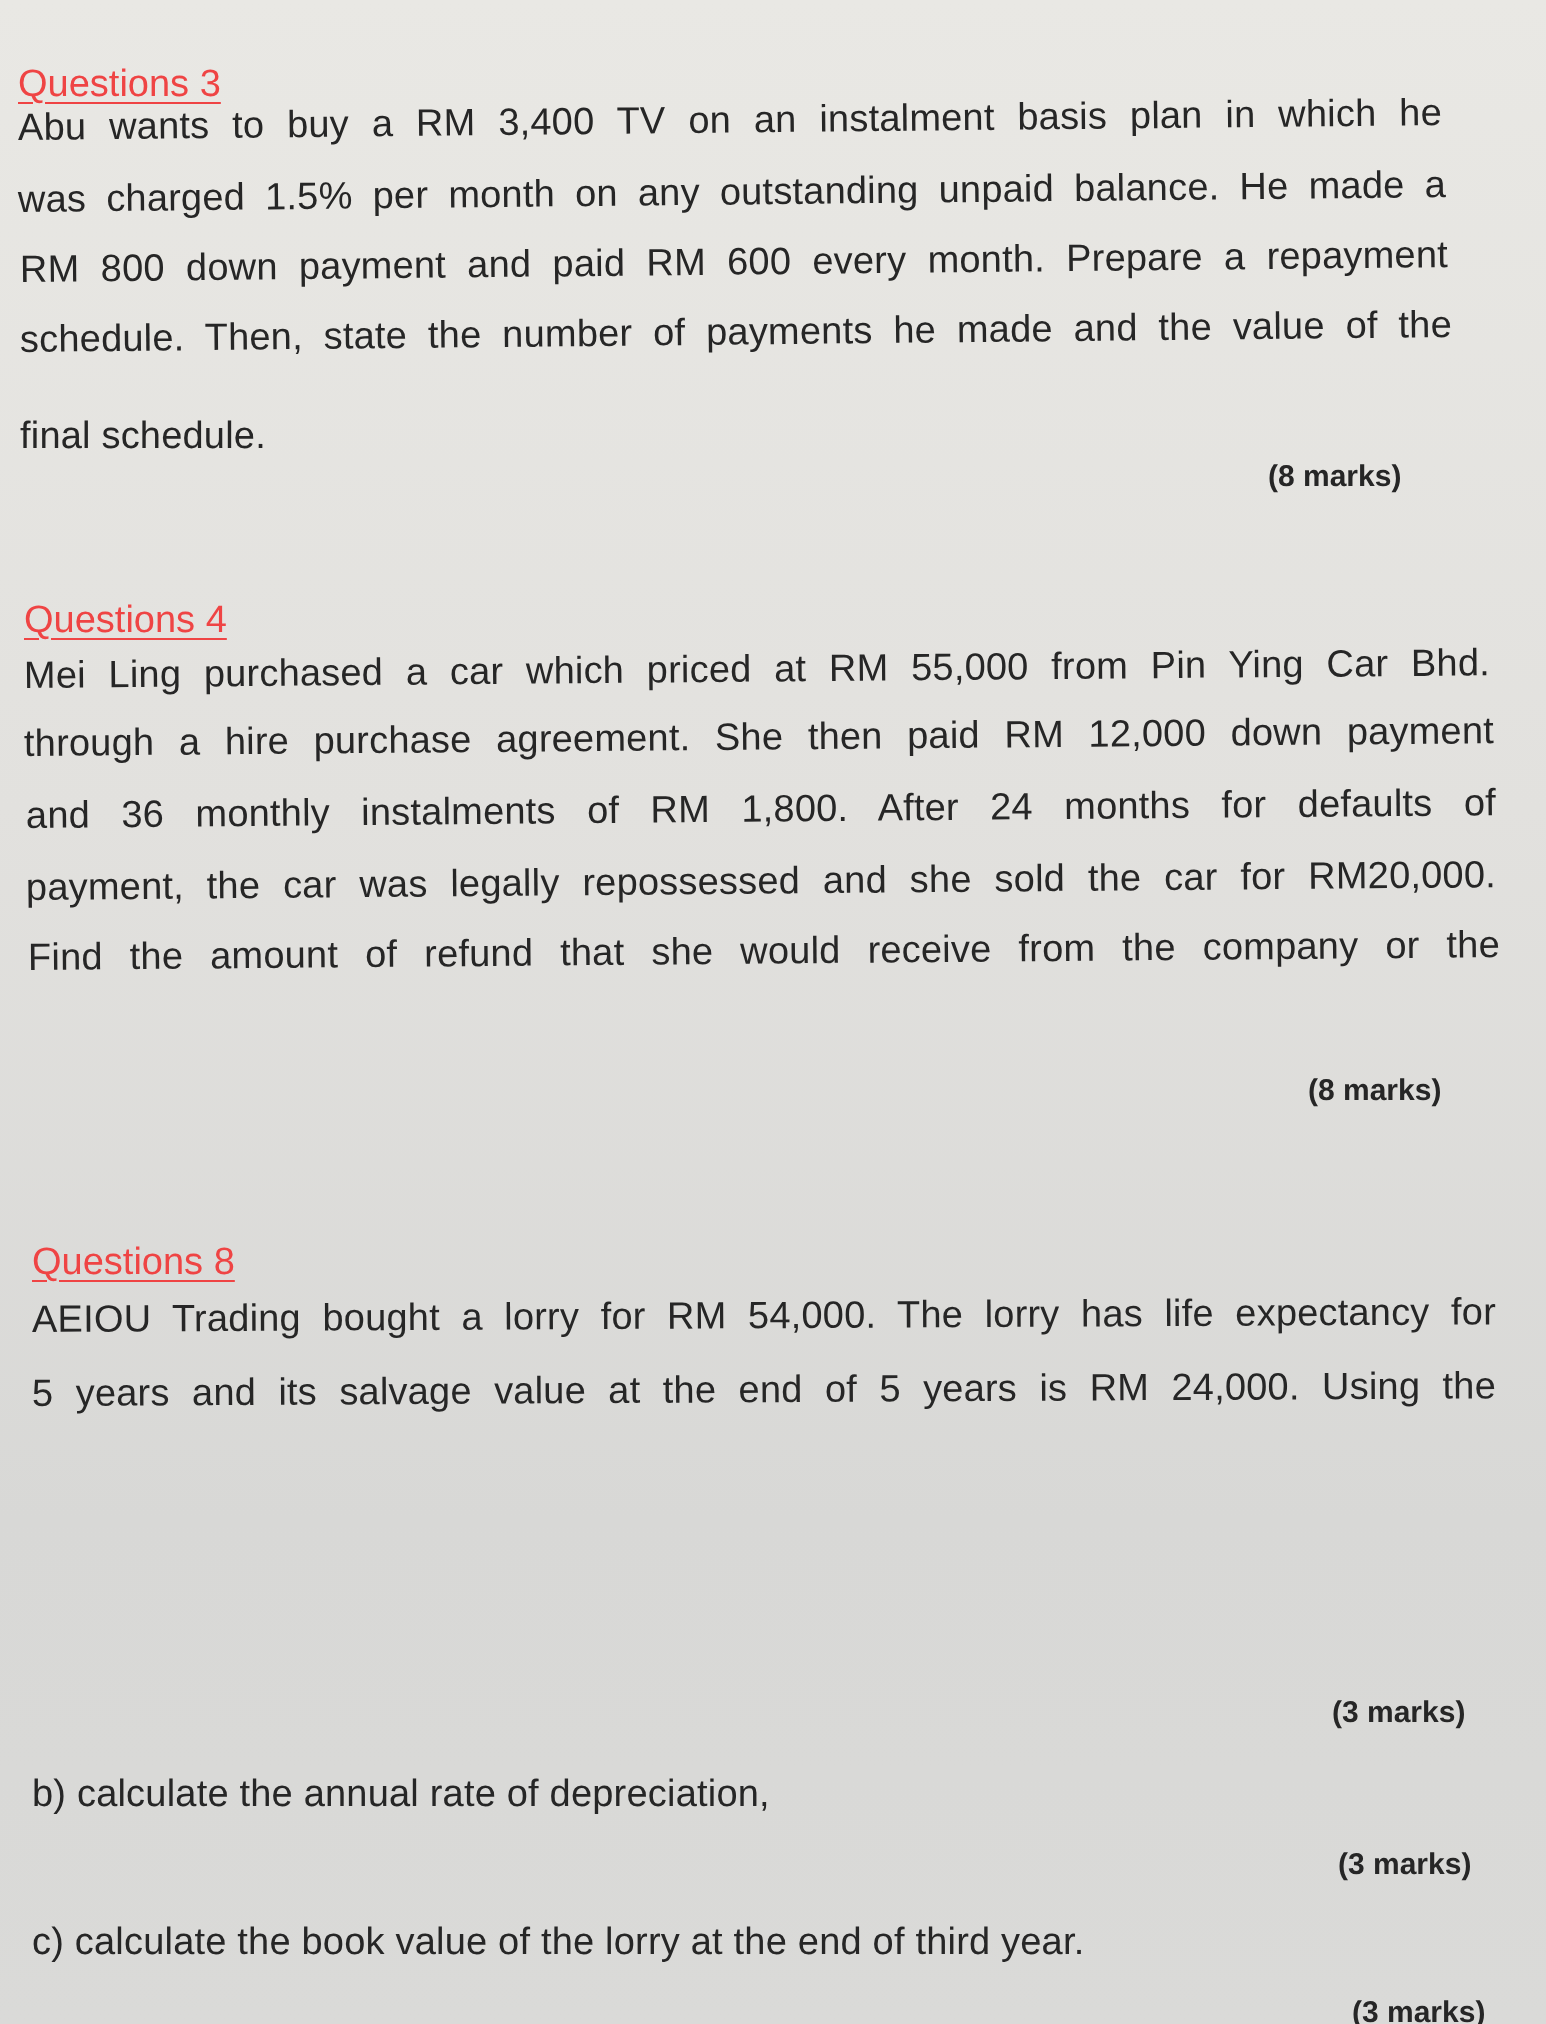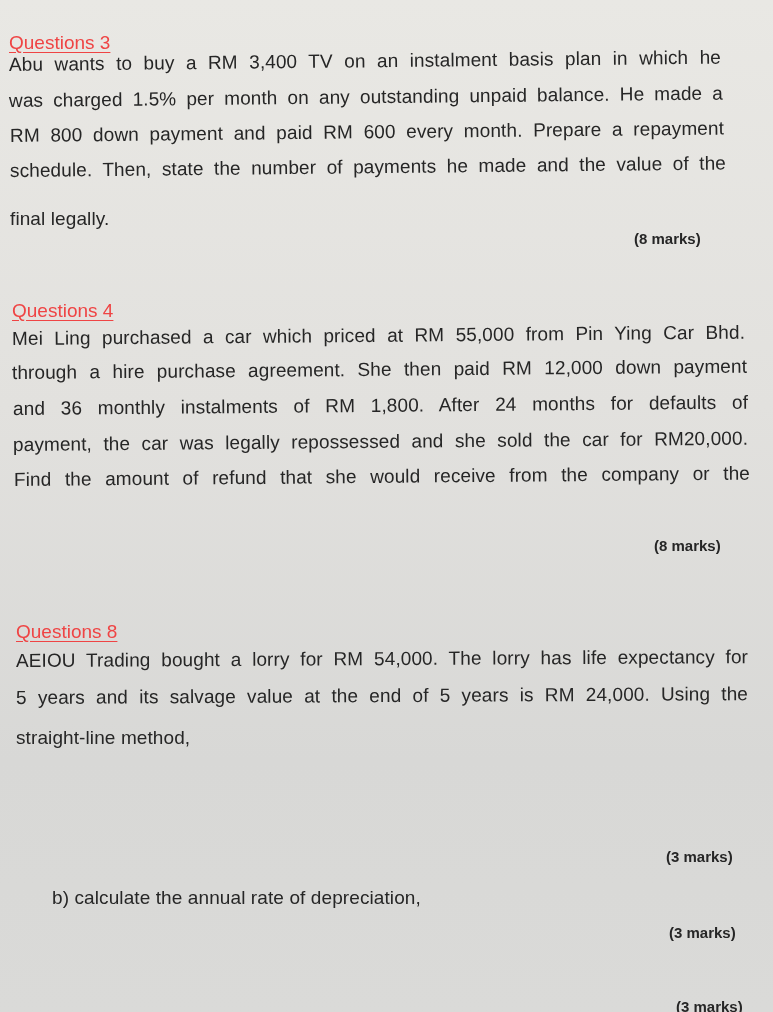--- a/index.html
+++ b/index.html
@@ -35,36 +35,36 @@
 </head>
 <body>
 
 <div class="page">
 
   <div class="heading" style="left:9px; top:32px;">Questions 3</div>
   <div class="line just" style="left:9px; top:54px; width:712px; transform:rotate(-0.6deg);">Abu wants to buy a RM 3,400 TV on an instalment basis plan in which he</div>
   <div class="line just" style="left:9px; top:90px; width:714px; transform:rotate(-0.6deg);">was charged 1.5% per month on any outstanding unpaid balance. He made a</div>
   <div class="line just" style="left:10px; top:125px; width:714px; transform:rotate(-0.6deg);">RM 800 down payment and paid RM 600 every month. Prepare a repayment</div>
   <div class="line just" style="left:10px; top:160px; width:716px; transform:rotate(-0.6deg);">schedule. Then, state the number of payments he made and the value of the</div>
-  <div class="line" style="left:10px; top:208px;">final legally.</div>
+  <div class="line" style="left:10px; top:208px;">final schedule.</div>
   <div class="marks" style="left:634px; top:230px;">(8 marks)</div>
 
   <div class="heading" style="left:12px; top:300px;">Questions 4</div>
   <div class="line just" style="left:12px; top:328px; width:733px; transform:rotate(-0.5deg);">Mei Ling purchased a car which priced at RM 55,000 from Pin Ying Car Bhd.</div>
   <div class="line just" style="left:12px; top:362px; width:735px; transform:rotate(-0.5deg);">through a hire purchase agreement. She then paid RM 12,000 down payment</div>
   <div class="line just" style="left:13px; top:398px; width:735px; transform:rotate(-0.5deg);">and 36 monthly instalments of RM 1,800. After 24 months for defaults of</div>
   <div class="line just" style="left:13px; top:434px; width:735px; transform:rotate(-0.5deg);">payment, the car was legally repossessed and she sold the car for RM20,000.</div>
   <div class="line just" style="left:14px; top:469px; width:736px; transform:rotate(-0.5deg);">Find the amount of refund that she would receive from the company or the</div>
   <div class="marks" style="left:654px; top:537px;">(8 marks)</div>
 
   <div class="heading" style="left:16px; top:621px;">Questions 8</div>
   <div class="line just" style="left:16px; top:650px; width:732px; transform:rotate(-0.3deg);">AEIOU Trading bought a lorry for RM 54,000. The lorry has life expectancy for</div>
   <div class="line just" style="left:16px; top:687px; width:732px; transform:rotate(-0.3deg);">5 years and its salvage value at the end of 5 years is RM 24,000. Using the</div>
-  <div class="line" style="left:16px; top:727px;">straight-line method,</div>
 
   <div class="marks" style="left:666px; top:848px;">(3 marks)</div>
 
-  <div class="line" style="left:16px; top:887px;margin-left:36px;">b) calculate the annual rate of depreciation,</div>
+  <div class="line" style="left:16px; top:887px;">b) calculate the annual rate of depreciation,</div>
   <div class="marks" style="left:669px; top:924px;">(3 marks)</div>
 
+  <div class="line" style="left:16px; top:961px;">c) calculate the book value of the lorry at the end of third year.</div>
   <div class="marks" style="left:676px; top:998px;">(3 marks)</div>
 
 </div>
 
 </body></html>

